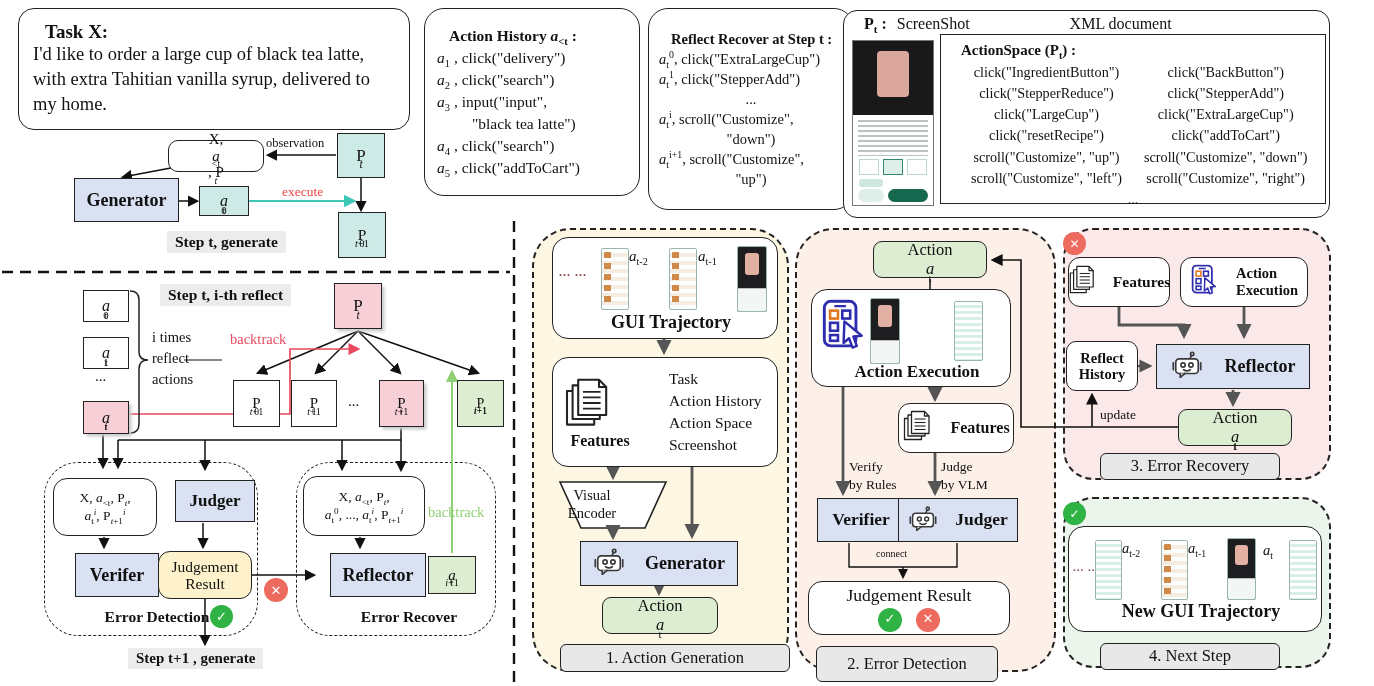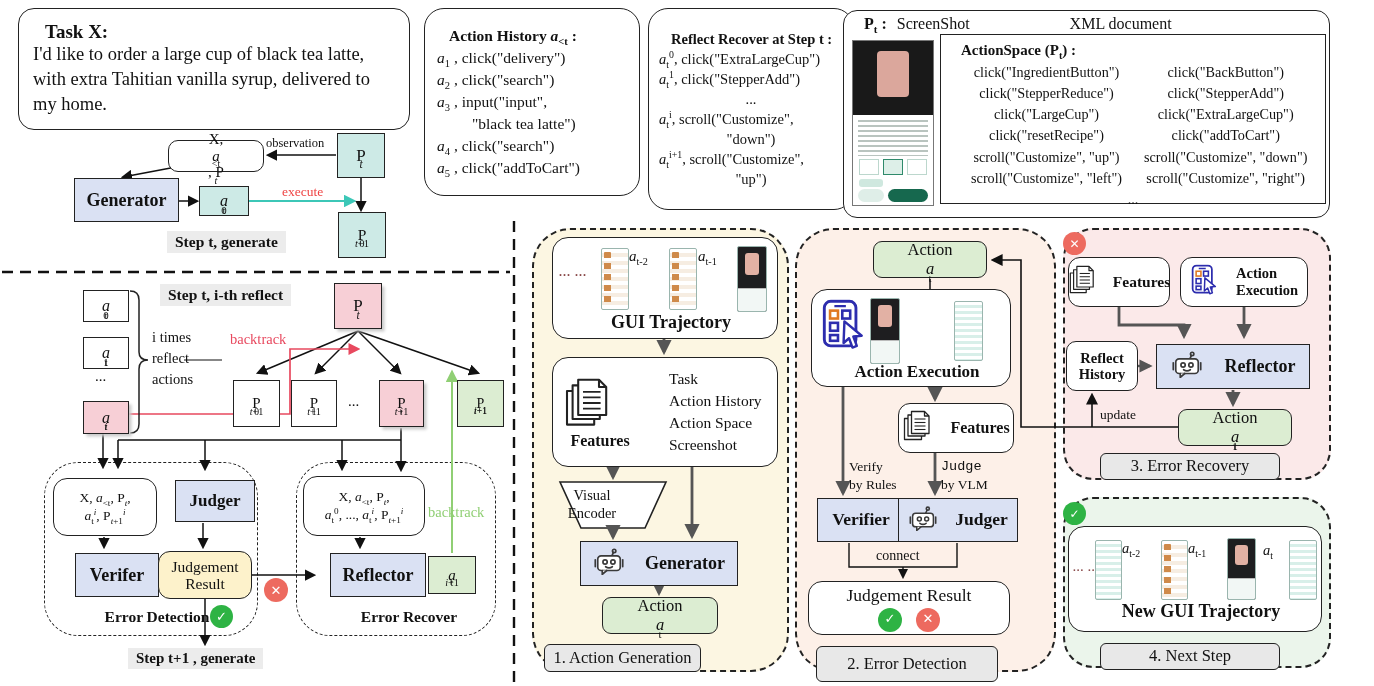--- a/index.html
+++ b/index.html
@@ -357,21 +357,21 @@
     <span style="display:block;">Visual</span>
     <span style="display:block;">Encoder</span>
   </div>
   <div class="bx lav row z4" style="left:580px;top:541px;width:158px;height:45px;gap:8px;">
     <span><svg width="32" height="27" viewBox="0 0 28 24">
           <use href="#robot"></use>
         </svg></span>
     <span class="b" style="font-size:18px;">Generator</span>
   </div>
   <div class="bx grn z4" style="left:602px;top:597px;width:116px;height:37px;border-radius:9px;font-size:16.5px;border-width:1.4px;">Action <i>a</i><sub>t</sub></div>
-  <div class="bx tag z4" style="left:544px;top:644px;width:157px;height:28px;">1. Action Generation</div>
+  <div class="bx tag z4" style="left:560px;top:644px;width:230px;height:28px;">1. Action Generation</div>
 
   <div class="bx grn z4" style="left:873px;top:241px;width:114px;height:37px;border-radius:9px;font-size:16.5px;border-width:1.4px;">Action <i>a</i><sub>t</sub></div>
   <div class="bx z4" style="left:811px;top:289px;width:200px;height:98px;border-radius:16px;">
     <span class="abs" style="left:8px;top:7px;"><svg width="46" height="56" viewBox="0 0 32 36">
           <use href="#phoneui"></use>
         </svg></span>
     <div class="th t-cup" style="left:58px;top:8px;width:28px;height:64px;"></div>
     <div class="th t-mint" style="left:142px;top:11px;width:27px;height:58px;"></div>
     <div class="t b" style="left:0;right:0;top:72px;font-size:17px;">Action Execution</div>
   </div>
@@ -379,31 +379,31 @@
     <span><svg width="30" height="34" viewBox="0 0 30 32">
           <use href="#docs"></use>
         </svg></span>
     <span class="b" style="font-size:16px;">Features</span>
   </div>
   <div class="t z4" style="left:849px;top:458px;font-size:13.5px;line-height:1.3;">
     <span style="display:block;">Verify</span>
     <span style="display:block;">by Rules</span>
   </div>
   <div class="t z4" style="left:941px;top:458px;font-size:13.5px;line-height:1.3;">
-    <span style="display:block;font-family:Liberation Mono, monospace;">Judge</span>
+    <span style="display:block;">Judge</span>
     <span style="display:block;">by VLM</span>
   </div>
   <div class="bx lav b z4" style="left:805px;top:498px;width:88px;height:44px;font-size:17.5px;">Verifier</div>
   <div class="bx lav row z4" style="left:898px;top:498px;width:120px;height:44px;gap:5px;">
     <span><svg width="30" height="25" viewBox="0 0 28 24">
           <use href="#robot"></use>
         </svg></span>
     <span class="b" style="font-size:17.5px;">Judger</span>
   </div>
-  <div class="t z4" style="left:876px;top:548px;font-size:14px;">connect</div>
+  <div class="t z4" style="left:876px;top:548px;font-size:10px;">connect</div>
   <div class="bx z4" style="left:808px;top:581px;width:202px;height:54px;border-radius:14px;justify-content:flex-start;padding-top:4px;">
     <span style="font-size:17.5px;">Judgement Result</span>
     <div style="display:flex;gap:14px;margin-top:2px;">
       <span class="badge ok" style="position:static;width:24px;height:24px;font-size:13px;">✓</span>
       <span class="badge no" style="position:static;width:24px;height:24px;font-size:13px;">✕</span>
     </div>
   </div>
   <div class="bx tag z4" style="left:816px;top:646px;width:182px;height:36px;">2. Error Detection</div>
 
   <div class="badge no z4" style="left:1063px;top:232px;width:23px;height:23px;font-size:12px;">✕</div>

